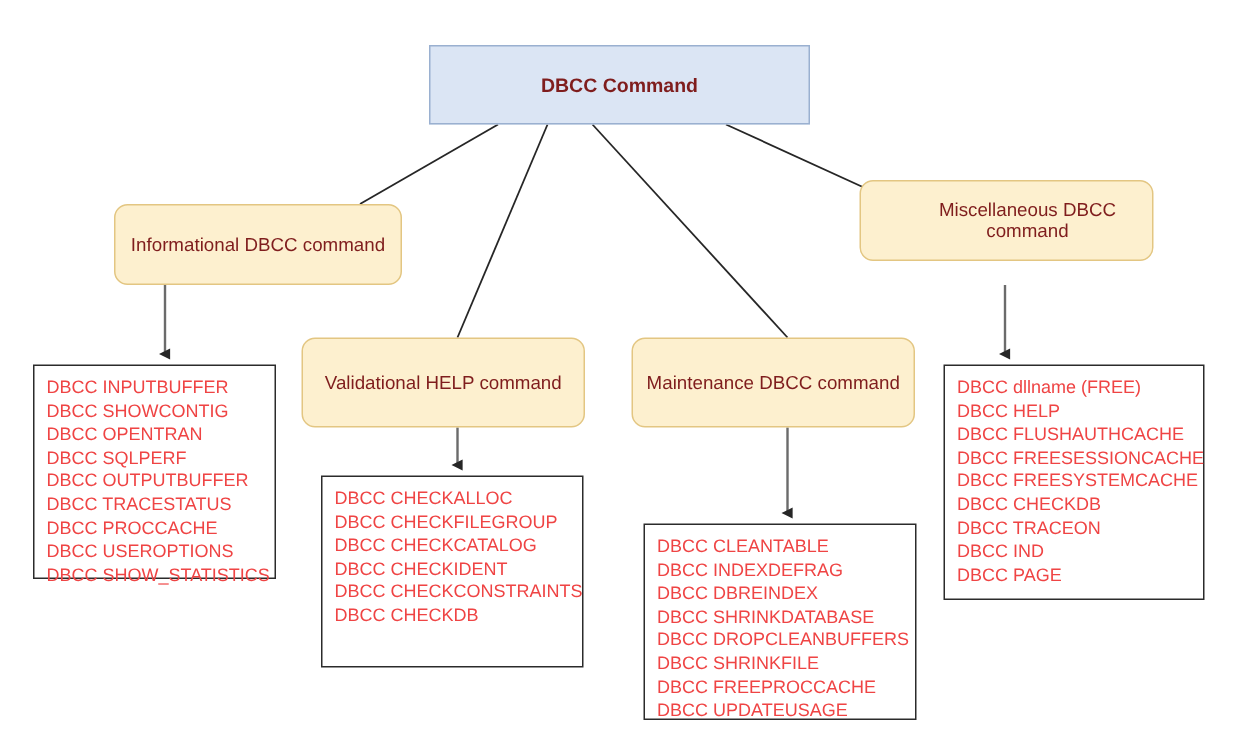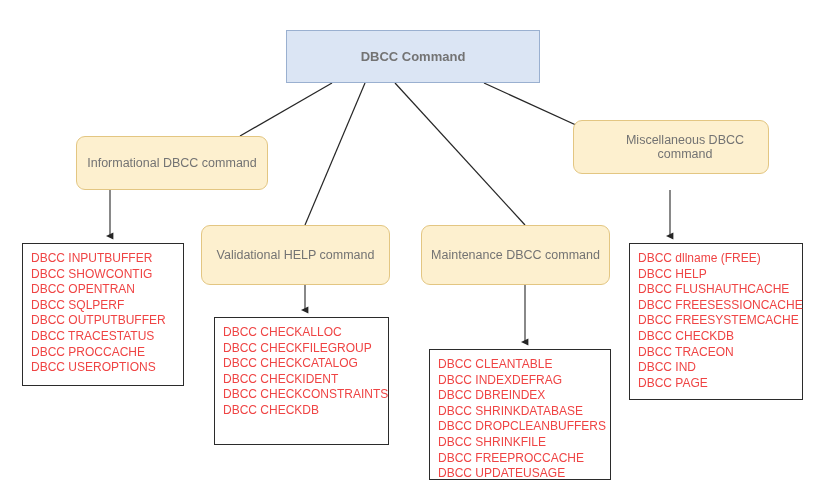--- a/index.html
+++ b/index.html
@@ -15,21 +15,21 @@
     font-family: "Liberation Sans", sans-serif;
     overflow: hidden;
   }
   .node {
     position: absolute;
     box-sizing: border-box;
     display: flex;
     align-items: center;
     justify-content: center;
     text-align: center;
-    color: #737373;
+    color: #7f1d1d;
     z-index: 2;
   }
   .node-root {
     background: #dbe5f4;
     border: 1px solid #9ab0d0;
     font-size: 13px;
     font-weight: bold;
   }
   .node-cat {
     background: #fdf0cf;
@@ -113,20 +113,21 @@
   <div class="listbox" style="left:22px; top:243px; width:162px; height:143px;">
     <ul>
         <li>DBCC INPUTBUFFER</li>
         <li>DBCC SHOWCONTIG</li>
         <li>DBCC OPENTRAN</li>
         <li>DBCC SQLPERF</li>
         <li>DBCC OUTPUTBUFFER</li>
         <li>DBCC TRACESTATUS</li>
         <li>DBCC PROCCACHE</li>
         <li>DBCC USEROPTIONS</li>
+        <li>DBCC SHOW_STATISTICS</li>
       </ul>
   </div>
 
   <div class="listbox" style="left:214px; top:317px; width:175px; height:128px;">
     <ul>
         <li>DBCC CHECKALLOC</li>
         <li>DBCC CHECKFILEGROUP</li>
         <li>DBCC CHECKCATALOG</li>
         <li>DBCC CHECKIDENT</li>
         <li>DBCC CHECKCONSTRAINTS</li>

